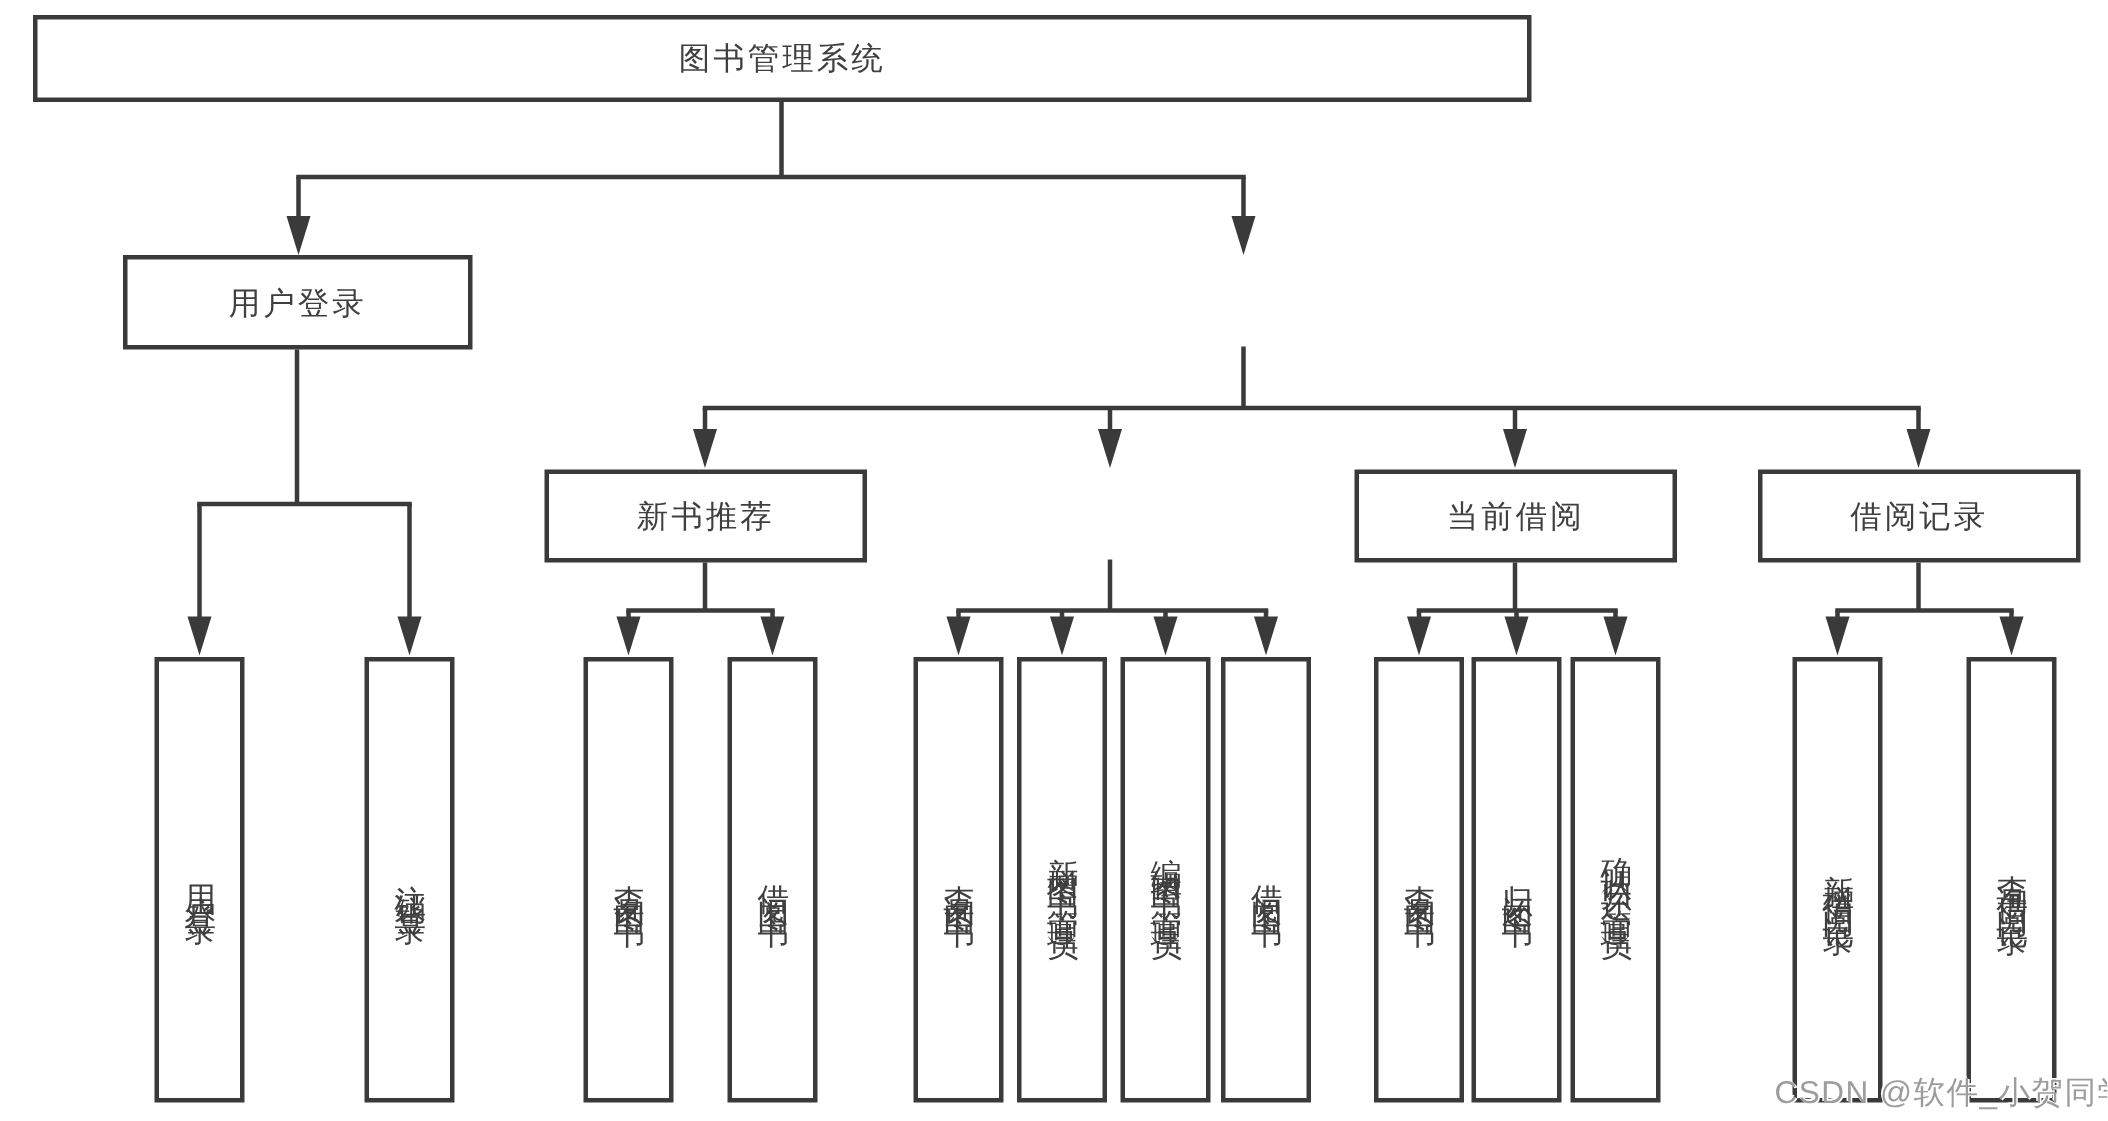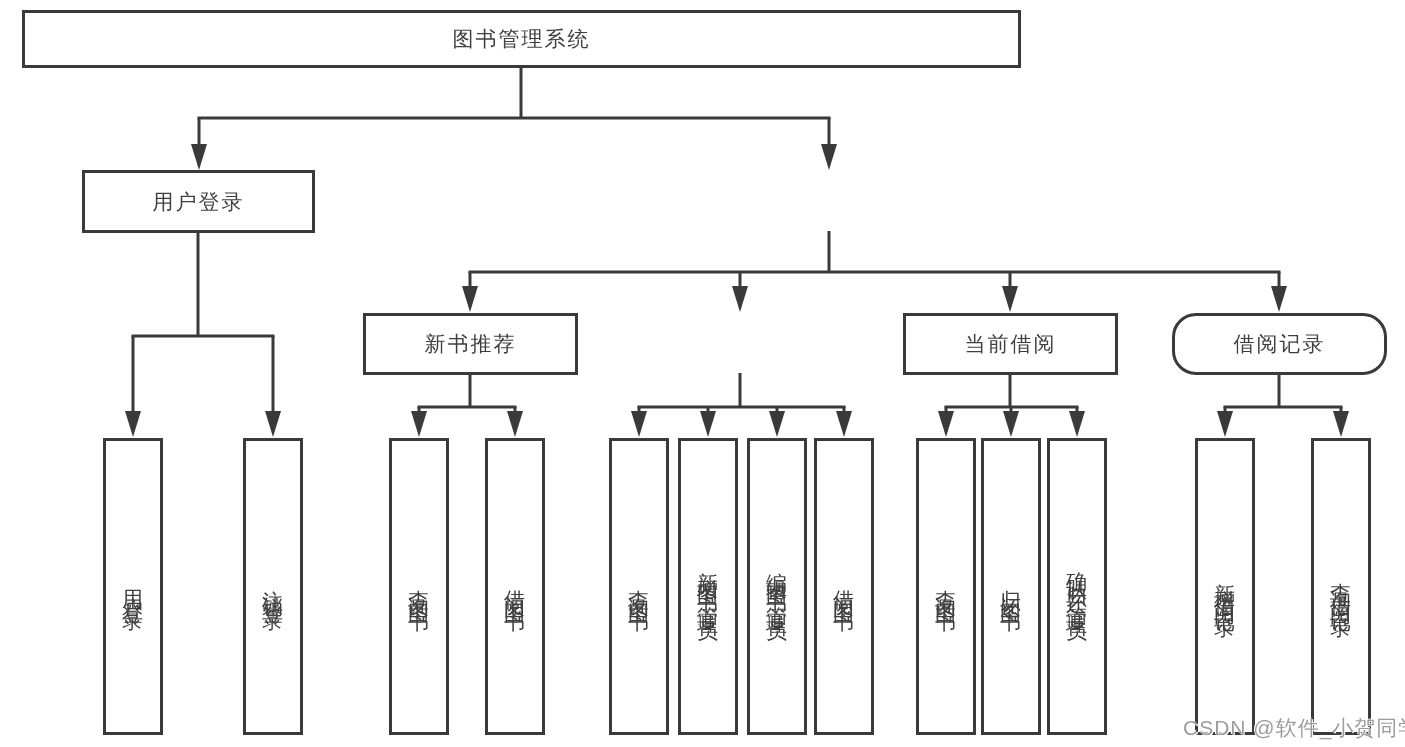--- a/index.html
+++ b/index.html
@@ -127,21 +127,21 @@
   <div class="box lvl2" style="left:82px; width:233px;">
     <span class="htext">用户登录</span>
   </div>
 
   <div class="box lvl3" style="left:363px;">
     <span class="htext">新书推荐</span>
   </div>
   <div class="box lvl3" style="left:903px;">
     <span class="htext">当前借阅</span>
   </div>
-  <div class="box lvl3" style="left:1172px;border-radius:24px;">
+  <div class="box lvl3" style="left:1172px;">
     <span class="htext">借阅记录</span>
   </div>
 
   <div class="box leaf" style="left:103px;">
     <span class="vtext">用户登录</span>
   </div>
   <div class="box leaf" style="left:243px;">
     <span class="vtext">注销登录</span>
   </div>
 

